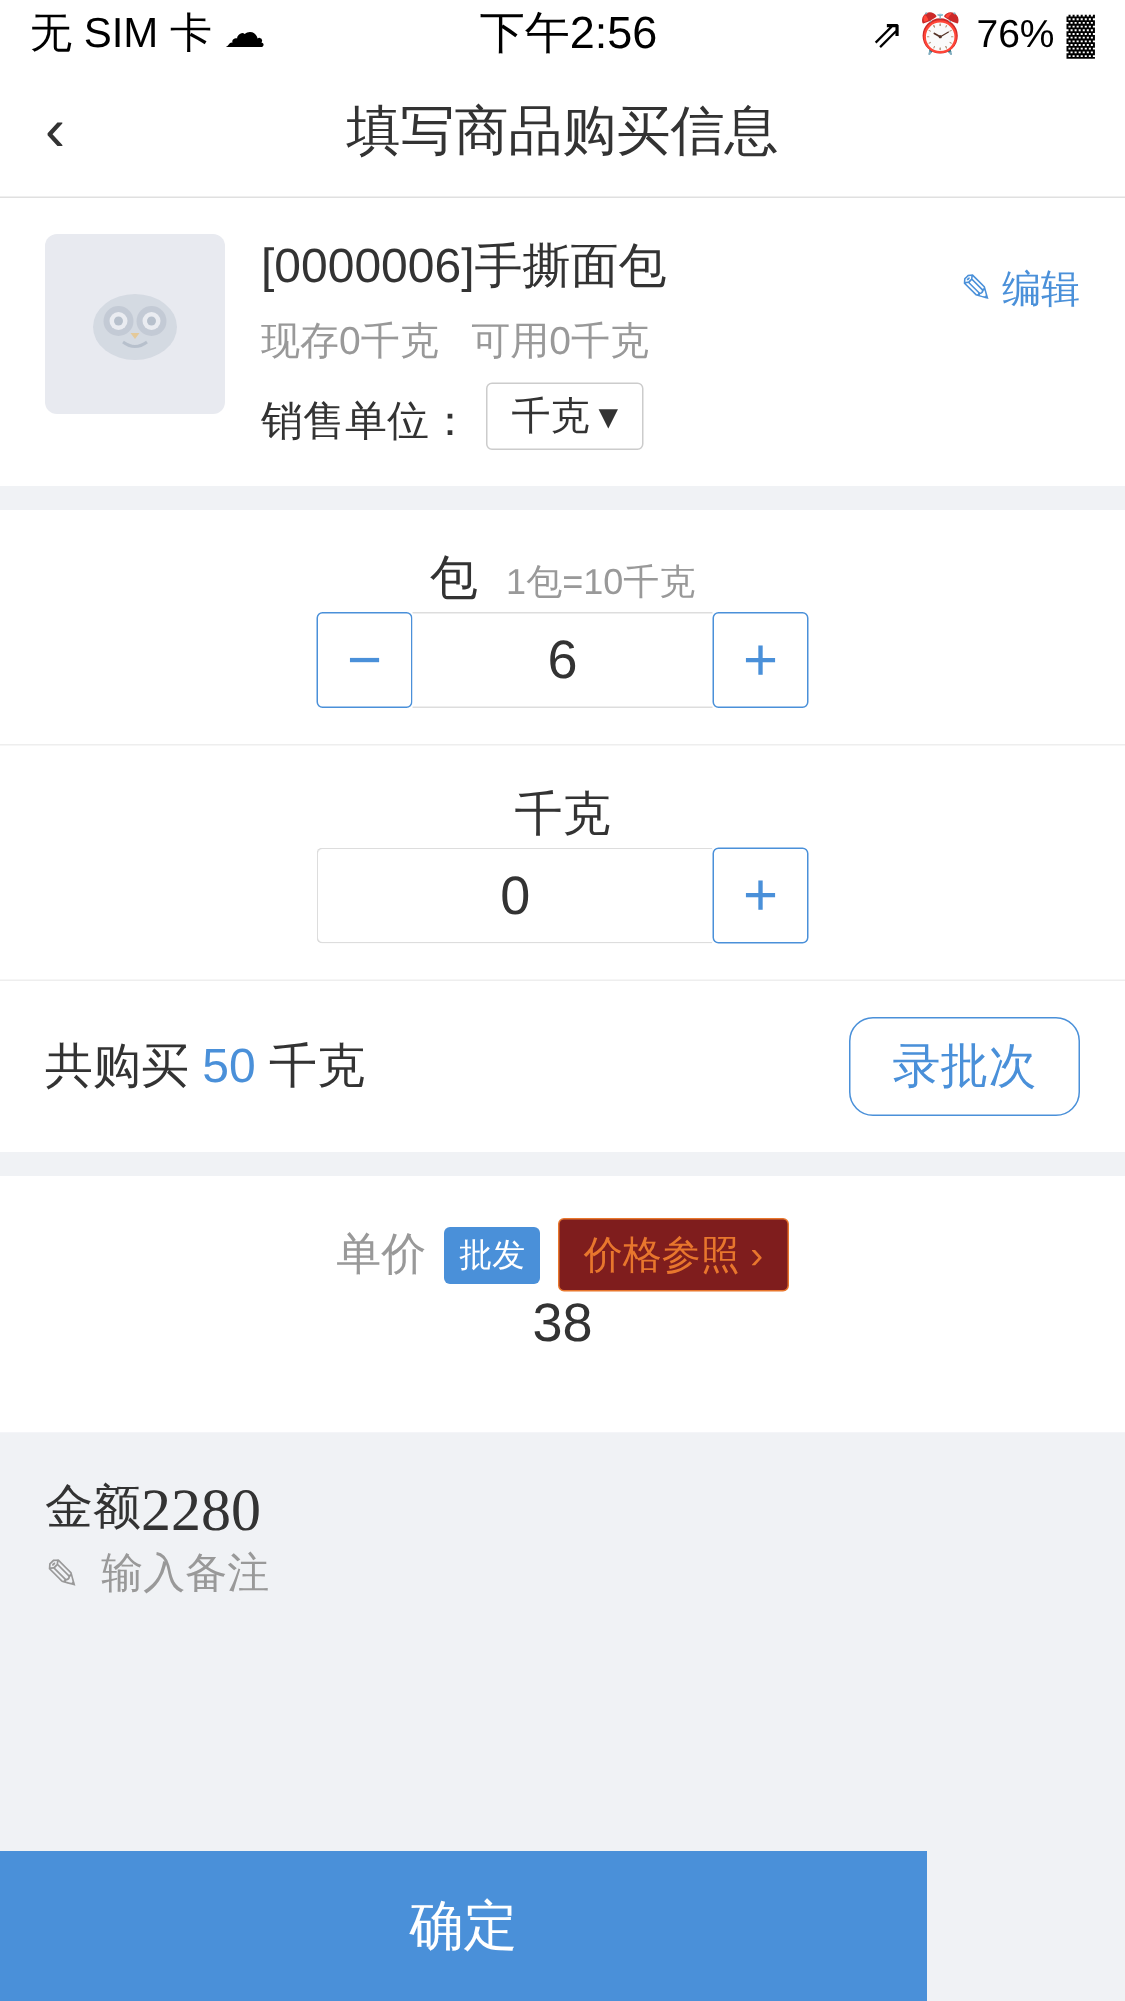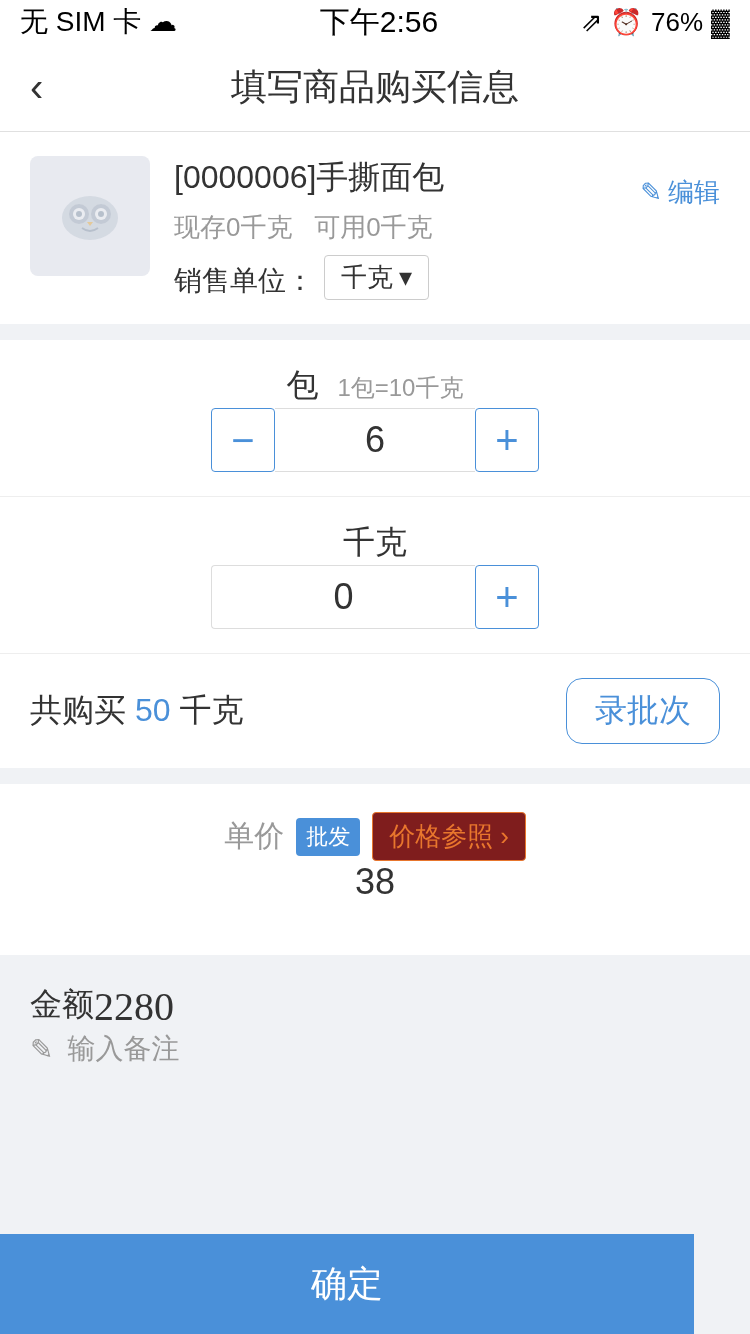--- a/index.html
+++ b/index.html
@@ -275,21 +275,21 @@
       gap: 14px;
       color: #999;
       font-size: 28px;
     }
 
     
     .bottom-btn {
       position: fixed;
       bottom: 0;
       left: 0;
-      width: 694px;
+      width: 618px;
       height: 100px;
       background: #4a90d9;
       display: flex;
       align-items: center;
       justify-content: center;
       cursor: pointer;
     }
     .bottom-btn-text {
       color: #fff;
       font-size: 36px;

